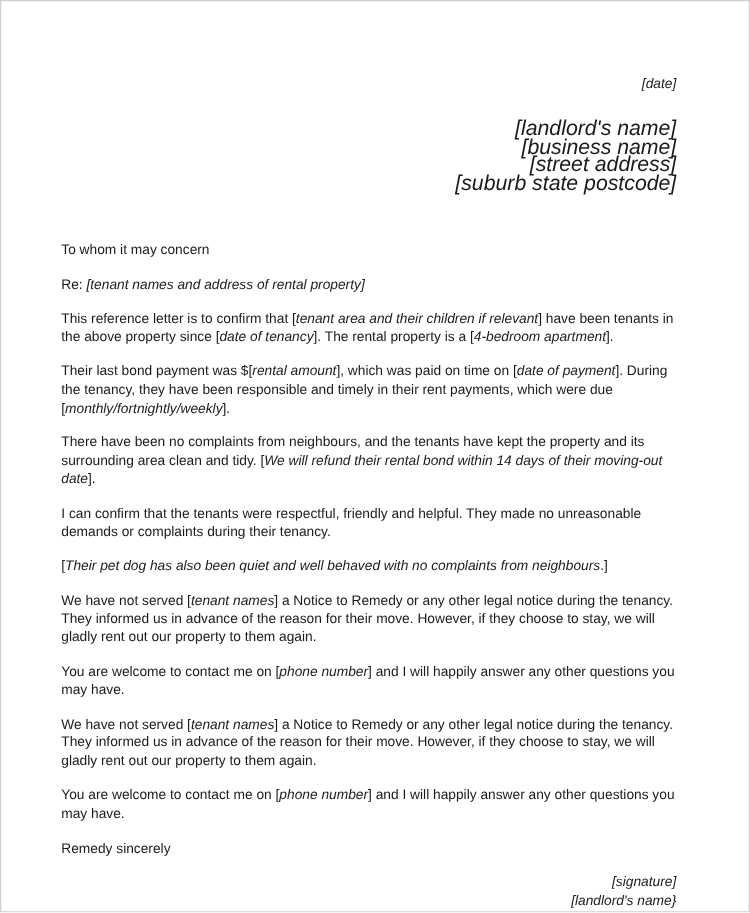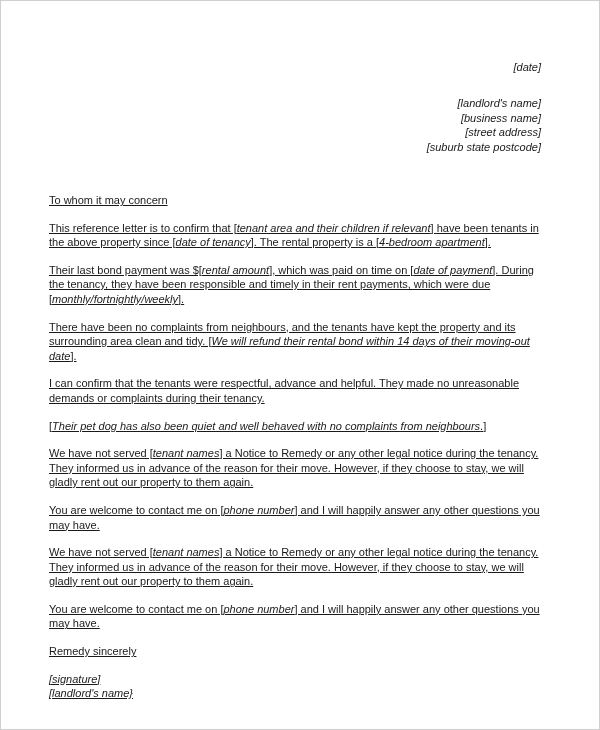--- a/index.html
+++ b/index.html
@@ -34,68 +34,68 @@
     text-align: right;
     font-size: 11px;
     line-height: 15px;
     color: #1a1a1a;
   }
   .hdr-block {
     position: absolute;
     top: 95px;
     right: 0;
     text-align: right;
-    font-size: 11px;
+    font-size: 17px;
     line-height: 14.5px;
     color: #1a1a1a;
   }
   .hdr-block div { white-space: nowrap; }
   .body {
     position: absolute;
     top: 192px;
     left: 0;
     width: 492px;
     font-size: 11px;
     line-height: 14.6px;
     color: #1a1a1a;
   }
   p.para {
     margin: 0 0 13px 0;
     text-align: left;
-    text-decoration: underline;
   }
   p.tight { margin-bottom: 0; }
   i { font-style: italic; }
-  .sig-line { display: block; }
+  .sig-line { display: block; text-align: right; }
 </style>
 </head>
 <body>
 
 <div class="page">
   <div class="sheet">
 
     <div class="hdr-date"><i>[date]</i></div>
 
     <div class="hdr-block">
       <div><i>[landlord's name]</i></div>
       <div><i>[business name]</i></div>
       <div><i>[street address]</i></div>
       <div><i>[suburb state postcode]</i></div>
     </div>
 
     <div class="body">
 
       <p class="para">To whom it may concern</p>
 
+      <p class="para"><span>Re: </span><i>[tenant names and address of rental property]</i></p>
 
       <div>
           <p class="para"><span>This reference letter is to confirm that [</span><i>tenant area and their children if relevant</i><span>] have been tenants in the above property since [</span><i>date of tenancy</i><span>]. The rental property is a [</span><i>4-bedroom apartment</i><span>].</span></p>
           <p class="para"><span>Their last bond payment was $[</span><i>rental amount</i><span>], which was paid on time on [</span><i>date of payment</i><span>]. During the tenancy, they have been responsible and timely in their rent payments, which were due [</span><i>monthly/fortnightly/weekly</i><span>].</span></p>
           <p class="para"><span>There have been no complaints from neighbours, and the tenants have kept the property and its surrounding area clean and tidy. [</span><i>We will refund their rental bond within 14 days of their moving-out date</i><span>].</span></p>
-          <p class="para"><span>I can confirm that the tenants were respectful, advance and helpful. They made no unreasonable demands or complaints during their tenancy.</span></p>
+          <p class="para"><span>I can confirm that the tenants were respectful, friendly and helpful. They made no unreasonable demands or complaints during their tenancy.</span></p>
           <p class="para"><span>[</span><i>Their pet dog has also been quiet and well behaved with no complaints from neighbours</i><span>.]</span></p>
           <p class="para"><span>We have not served [</span><i>tenant names</i><span>] a Notice to Remedy or any other legal notice during the tenancy. They informed us in advance of the reason for their move. However, if they choose to stay, we will gladly rent out our property to them again.</span></p>
           <p class="para"><span>You are welcome to contact me on [</span><i>phone number</i><span>] and I will happily answer any other questions you may have.</span></p>
           <p class="para"><span>We have not served [</span><i>tenant names</i><span>] a Notice to Remedy or any other legal notice during the tenancy. They informed us in advance of the reason for their move. However, if they choose to stay, we will gladly rent out our property to them again.</span></p>
           <p class="para"><span>You are welcome to contact me on [</span><i>phone number</i><span>] and I will happily answer any other questions you may have.</span></p>
         </div>
 
       <p class="para">Remedy sincerely</p>
 
       <p class="para tight">

